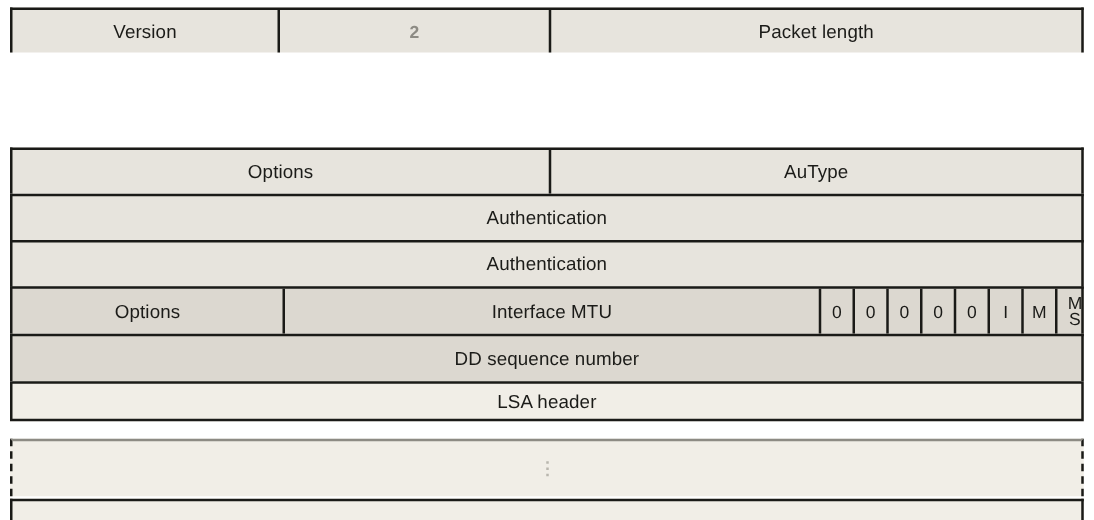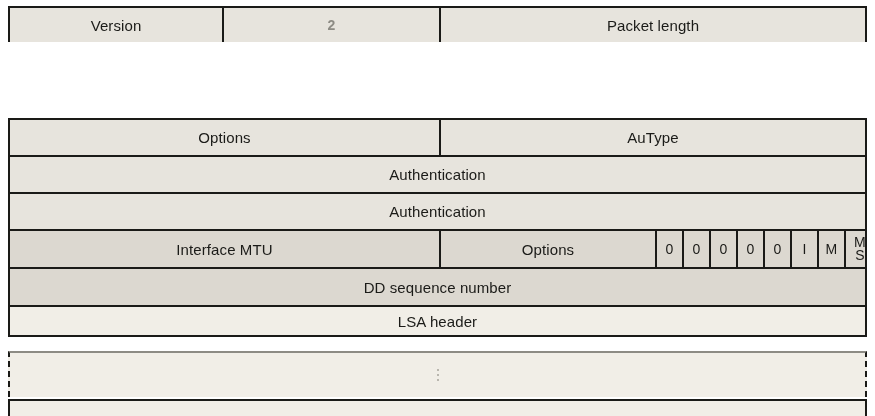--- a/index.html
+++ b/index.html
@@ -136,22 +136,22 @@
 
   <div class="row tone-light" style="top:155px; height:37px;">
     <div class="cell full">Authentication</div>
   </div>
 
   <div class="row tone-light" style="top:192px; height:37px;">
     <div class="cell full">Authentication</div>
   </div>
 
   <div class="row tone-grey" style="top:229px; height:38px;">
+    <div class="cell" style="flex:0 0 216px;">Options</div>
     <div class="cell" style="flex:0 0 429px;">Interface MTU</div>
-    <div class="cell" style="flex:0 0 216px;">Options</div>
 
     <div class="cell bit">0</div>
     <div class="cell bit">0</div>
     <div class="cell bit">0</div>
     <div class="cell bit">0</div>
     <div class="cell bit">0</div>
     <div class="cell bit">I</div>
     <div class="cell bit">M</div>
     <div class="cell bit wide">
       <span class="stack">

